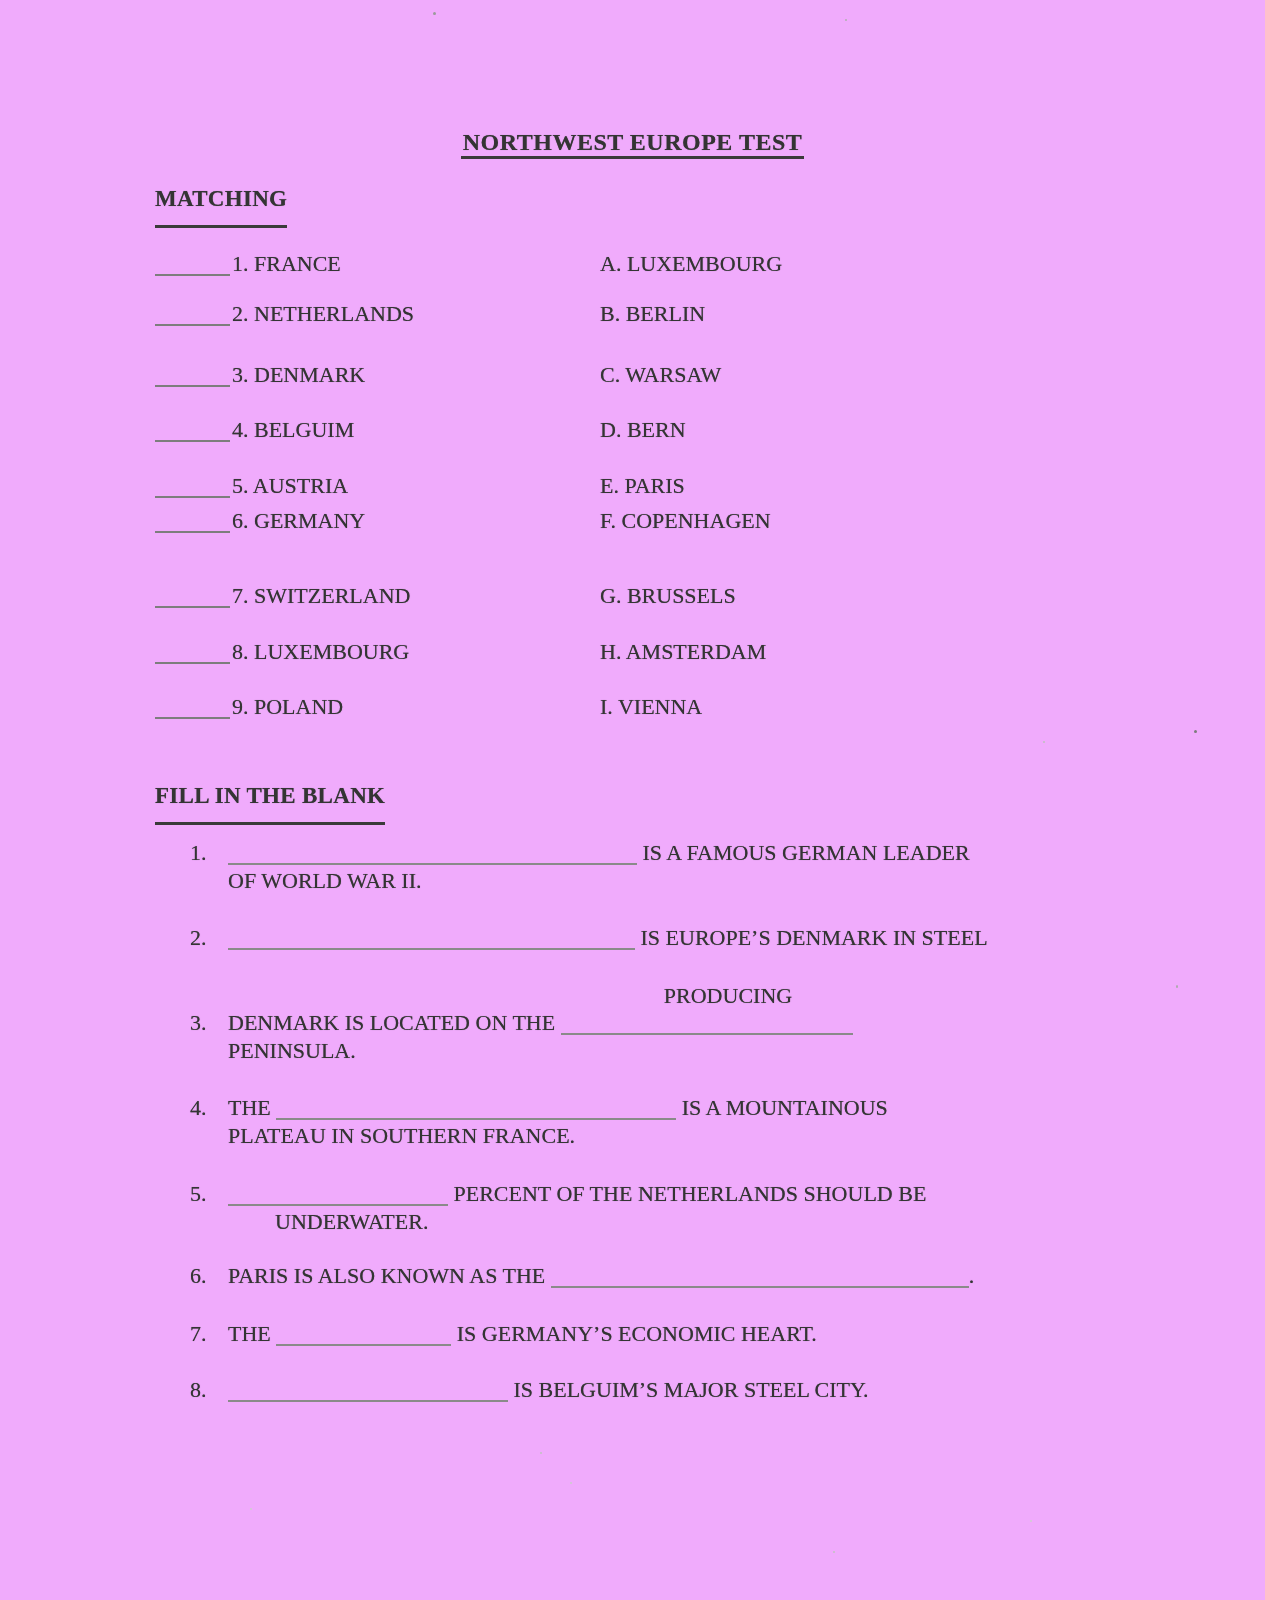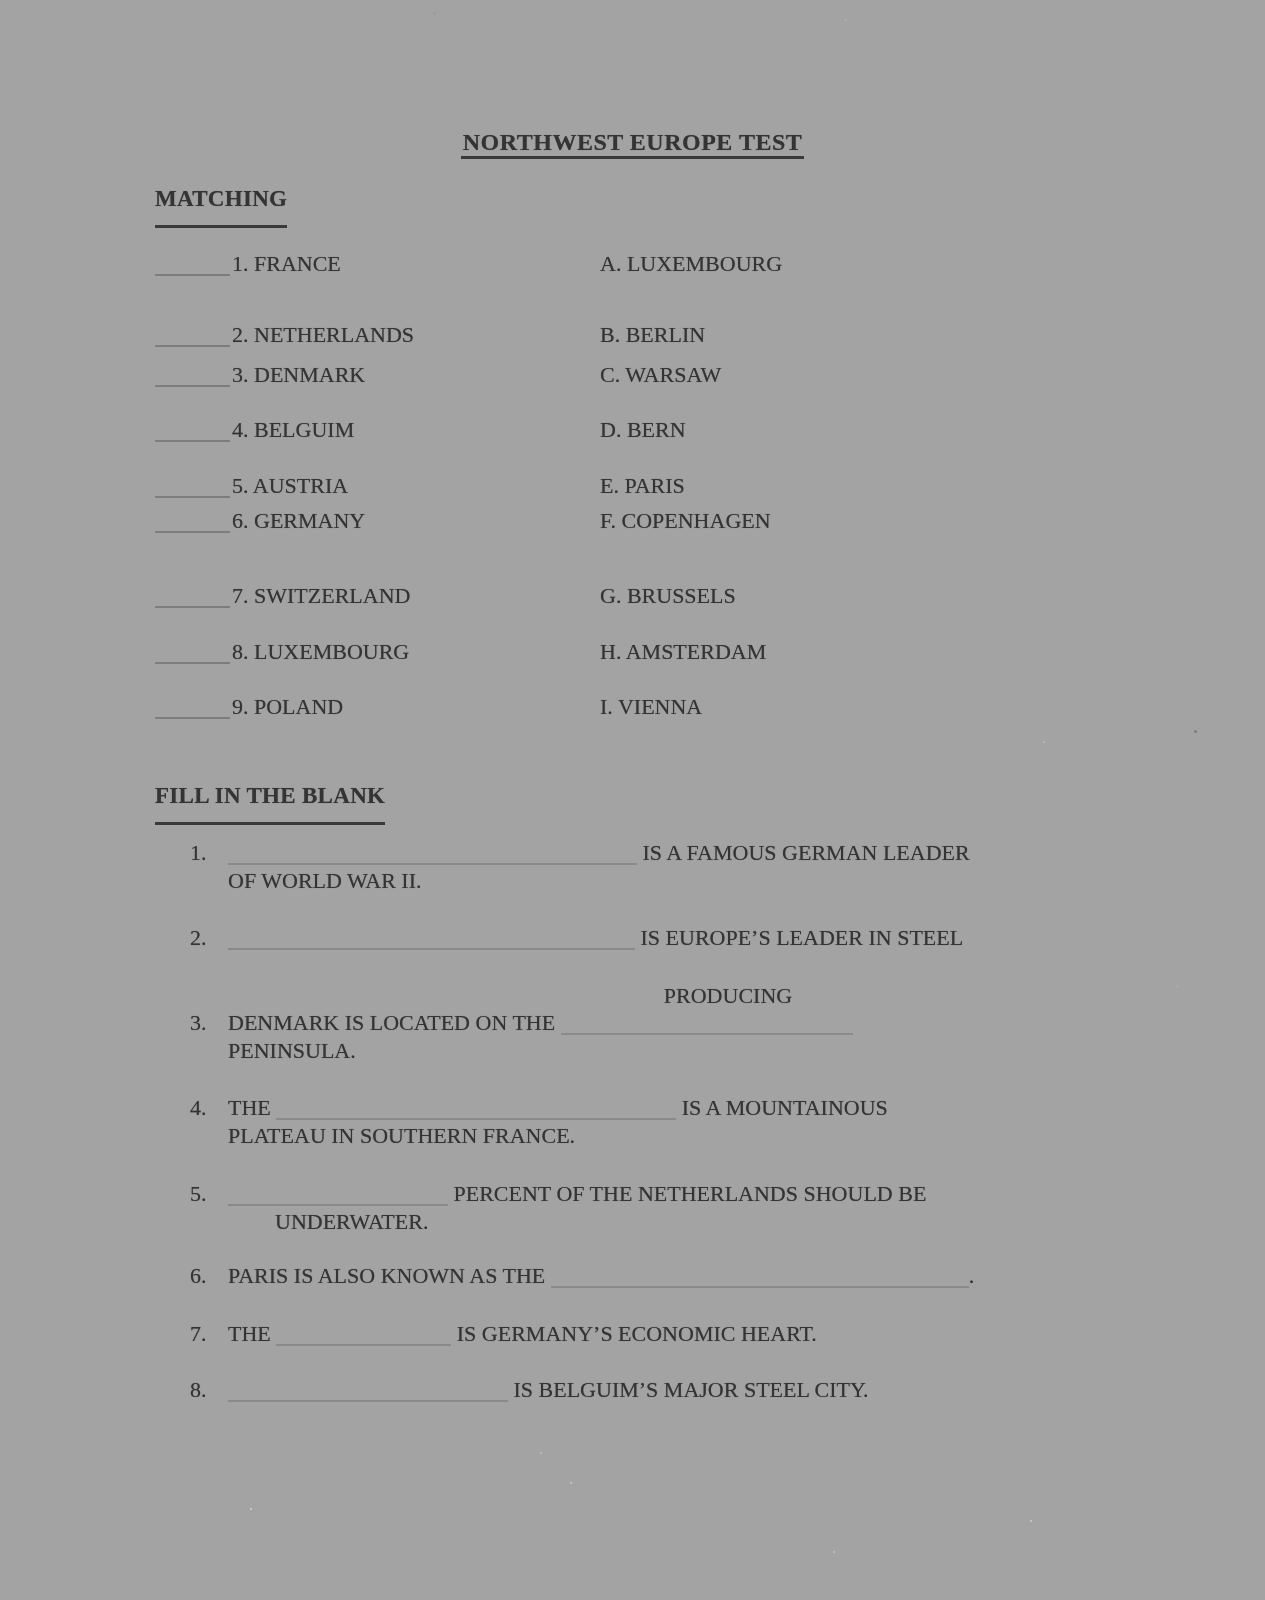--- a/index.html
+++ b/index.html
@@ -1,20 +1,20 @@
 <!DOCTYPE html>
 <html><head>
 <meta charset="utf-8">
 <style>
   html,body { margin:0; padding:0; background:#e8e8e6; }
   .page {
     position:relative;
     width:1265px; height:1600px;
     margin:0 auto;
-    background:#a3a3a3;
+    background:#f0abfc;
     font-family:"Liberation Serif","DejaVu Serif",serif;
     color:#343434;
     overflow:hidden;
     text-shadow:0 0 0.7px rgba(70,70,70,0.75);
   }
   .abs { position:absolute; }
   .doc-title {
     left:0; top:129px; width:100%;
     text-align:center;
     font-size:24px; font-weight:bold;
@@ -69,21 +69,21 @@
 
   <div class="abs" style="left:155px; top:186px;">
     <span class="sec-heading">MATCHING</span>
   </div>
 
   <div class="abs m-row" style="top:251px;">
     <span class="blank m-blank"></span><span class="m-left">1.</span>
     <span>FRANCE</span>
     <span class="m-right"><span>A.</span> <span>LUXEMBOURG</span></span>
   </div>
-  <div class="abs m-row" style="top:322px;">
+  <div class="abs m-row" style="top:301px;">
     <span class="blank m-blank"></span><span class="m-left">2.</span>
     <span>NETHERLANDS</span>
     <span class="m-right"><span>B.</span> <span>BERLIN</span></span>
   </div>
   <div class="abs m-row" style="top:362px;">
     <span class="blank m-blank"></span><span class="m-left">3.</span>
     <span>DENMARK</span>
     <span class="m-right"><span>C.</span> <span>WARSAW</span></span>
   </div>
   <div class="abs m-row" style="top:417px;">
@@ -122,21 +122,21 @@
   </div>
 
   <div class="abs q" style="top:840px;">
     <span class="num">1.</span><span class="blank" style="width:409px;"></span>
     <span>IS A FAMOUS GERMAN LEADER</span>
   </div>
   <div class="abs q2" style="top:868px;">OF WORLD WAR II.</div>
 
   <div class="abs q" style="top:925px;">
     <span class="num">2.</span><span class="blank" style="width:407px;"></span>
-    <span>IS EUROPE’S LEADER IN STEEL</span>
+    <span>IS EUROPE’S DENMARK IN STEEL</span>
   </div>
   <div class="abs q2" style="top:983px;text-align:center;">PRODUCING</div>
 
   <div class="abs q" style="top:1010px;">
     <span class="num">3.</span><span>DENMARK IS LOCATED ON THE</span>
     <span class="blank" style="width:292px;"></span>
   </div>
   <div class="abs q2" style="top:1038px;">PENINSULA.</div>
 
   <div class="abs q" style="top:1095px;">

